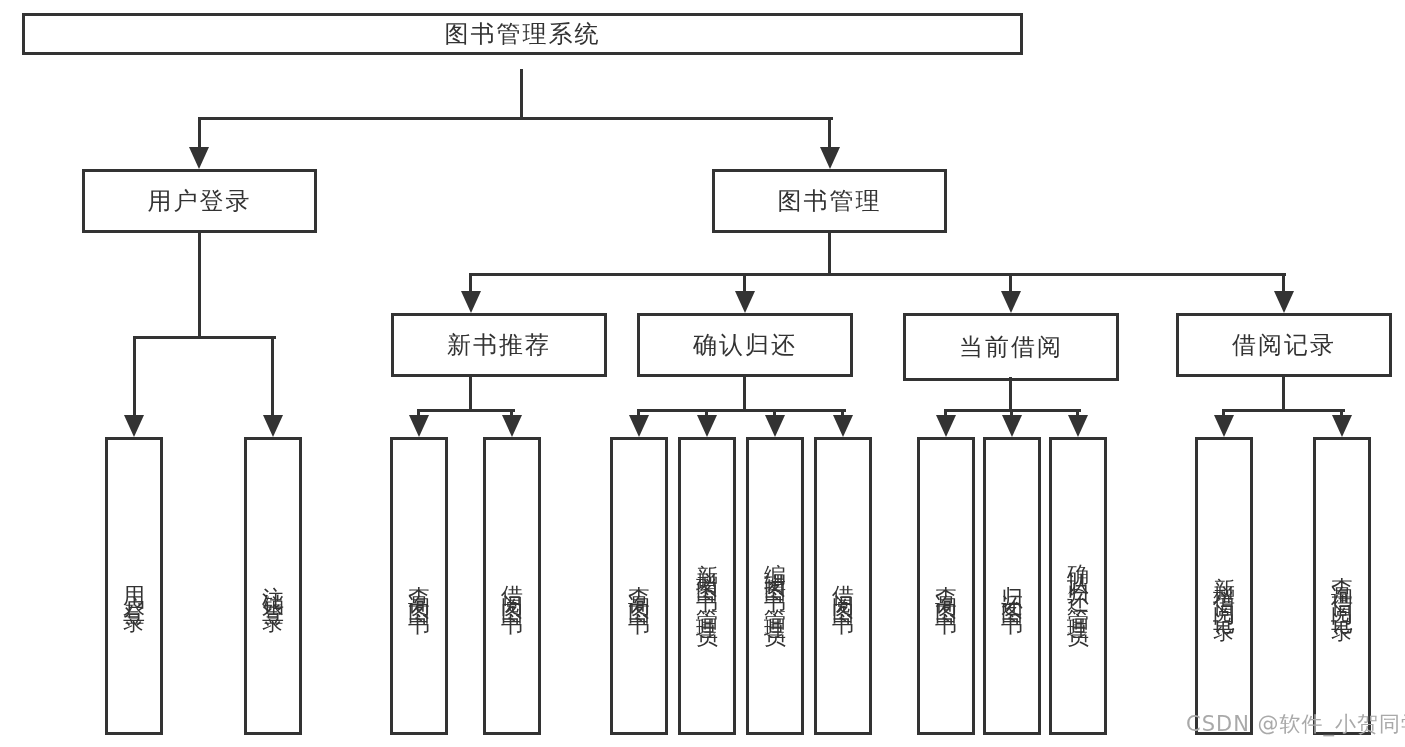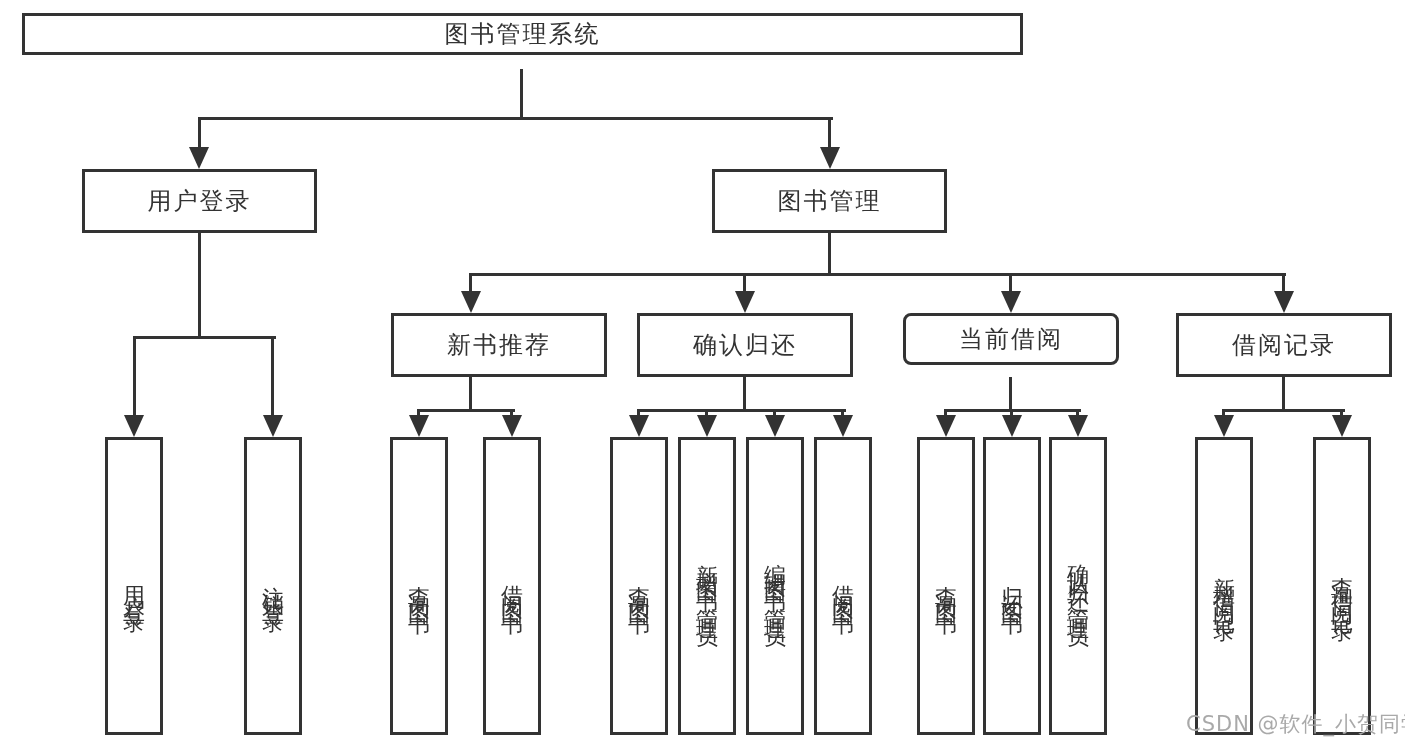--- a/index.html
+++ b/index.html
@@ -58,21 +58,21 @@
   <div class="arrow" style="left:461px;top:291px;"></div>
   <div class="line" style="left:743px;top:273px;width:3px;height:18px;"></div>
   <div class="arrow" style="left:735px;top:291px;"></div>
   <div class="line" style="left:1009px;top:273px;width:3px;height:18px;"></div>
   <div class="arrow" style="left:1001px;top:291px;"></div>
   <div class="line" style="left:1282px;top:273px;width:3px;height:18px;"></div>
   <div class="arrow" style="left:1274px;top:291px;"></div>
 
   <div class="box" style="left:363px;top:313px;width:216px;height:64px;margin-left:28px;">新书推荐</div>
   <div class="box" style="left:637px;top:313px;width:216px;height:64px;">确认归还</div>
-  <div class="box" style="left:903px;top:313px;width:216px;height:52px;border-radius:8px;">当前借阅</div>
+  <div class="box" style="left:903px;top:313px;width:216px;height:68px;">当前借阅</div>
   <div class="box" style="left:1176px;top:313px;width:216px;height:64px;">借阅记录</div>
 
   <div class="line" style="left:469px;top:377px;width:3px;height:35px;"></div>
   <div class="line" style="left:418px;top:409px;width:97px;height:3px;"></div>
   <div class="line" style="left:417px;top:409px;width:3px;height:6px;"></div>
   <div class="arrow" style="left:409px;top:415px;"></div>
   <div class="line" style="left:510px;top:409px;width:3px;height:6px;"></div>
   <div class="arrow" style="left:502px;top:415px;"></div>
 
   <div class="line" style="left:743px;top:377px;width:3px;height:35px;"></div>

